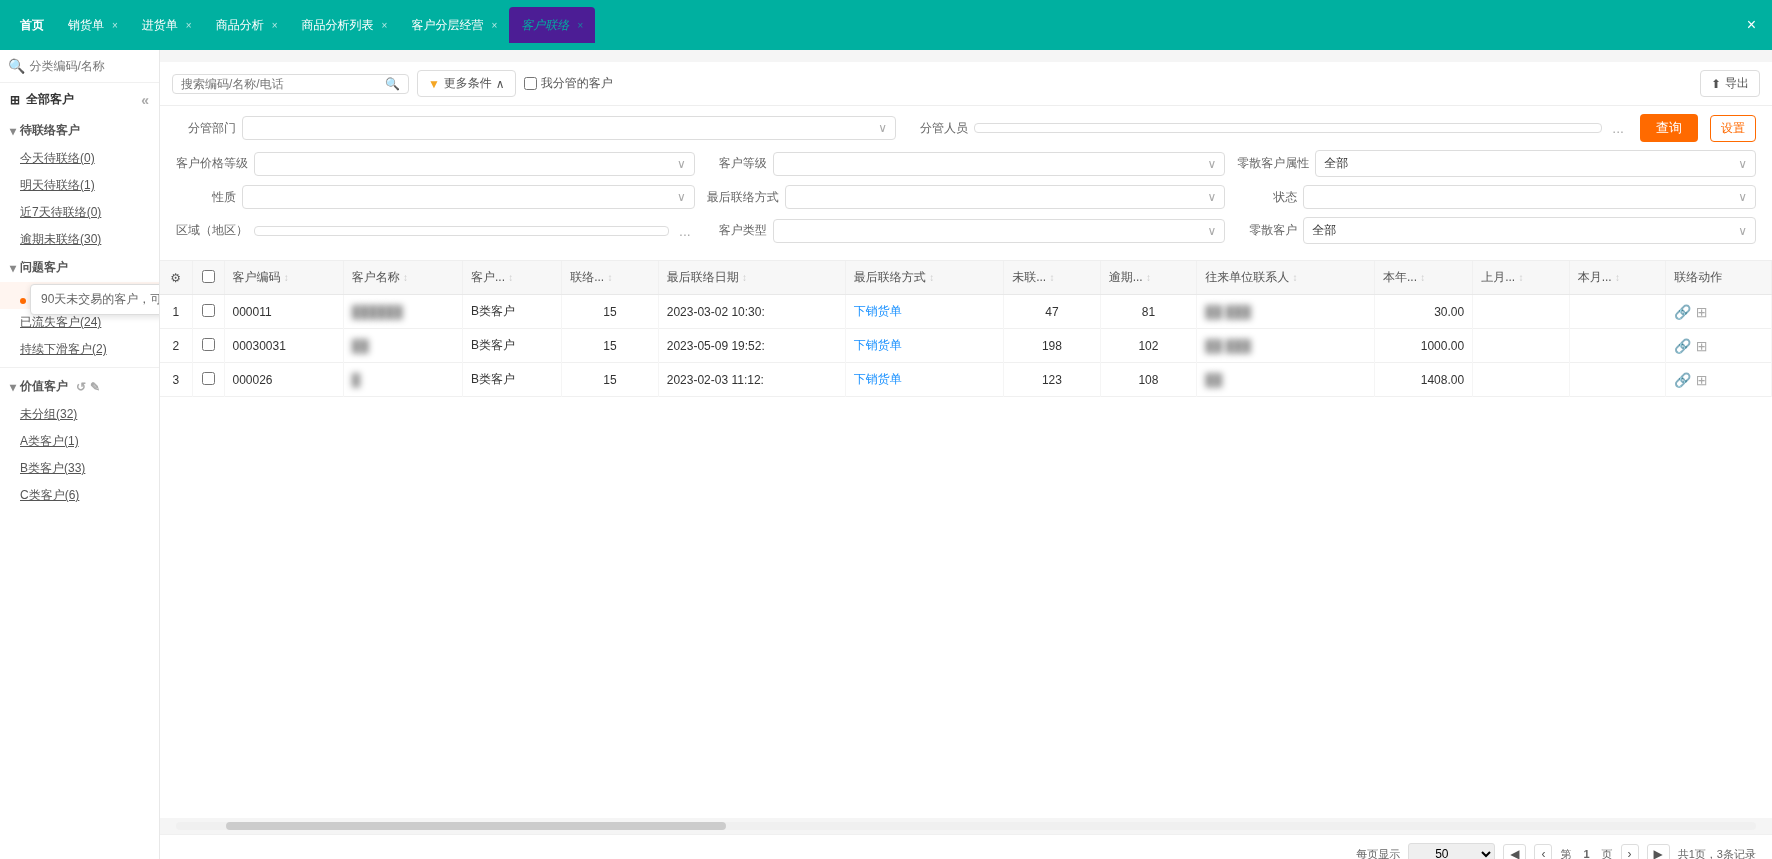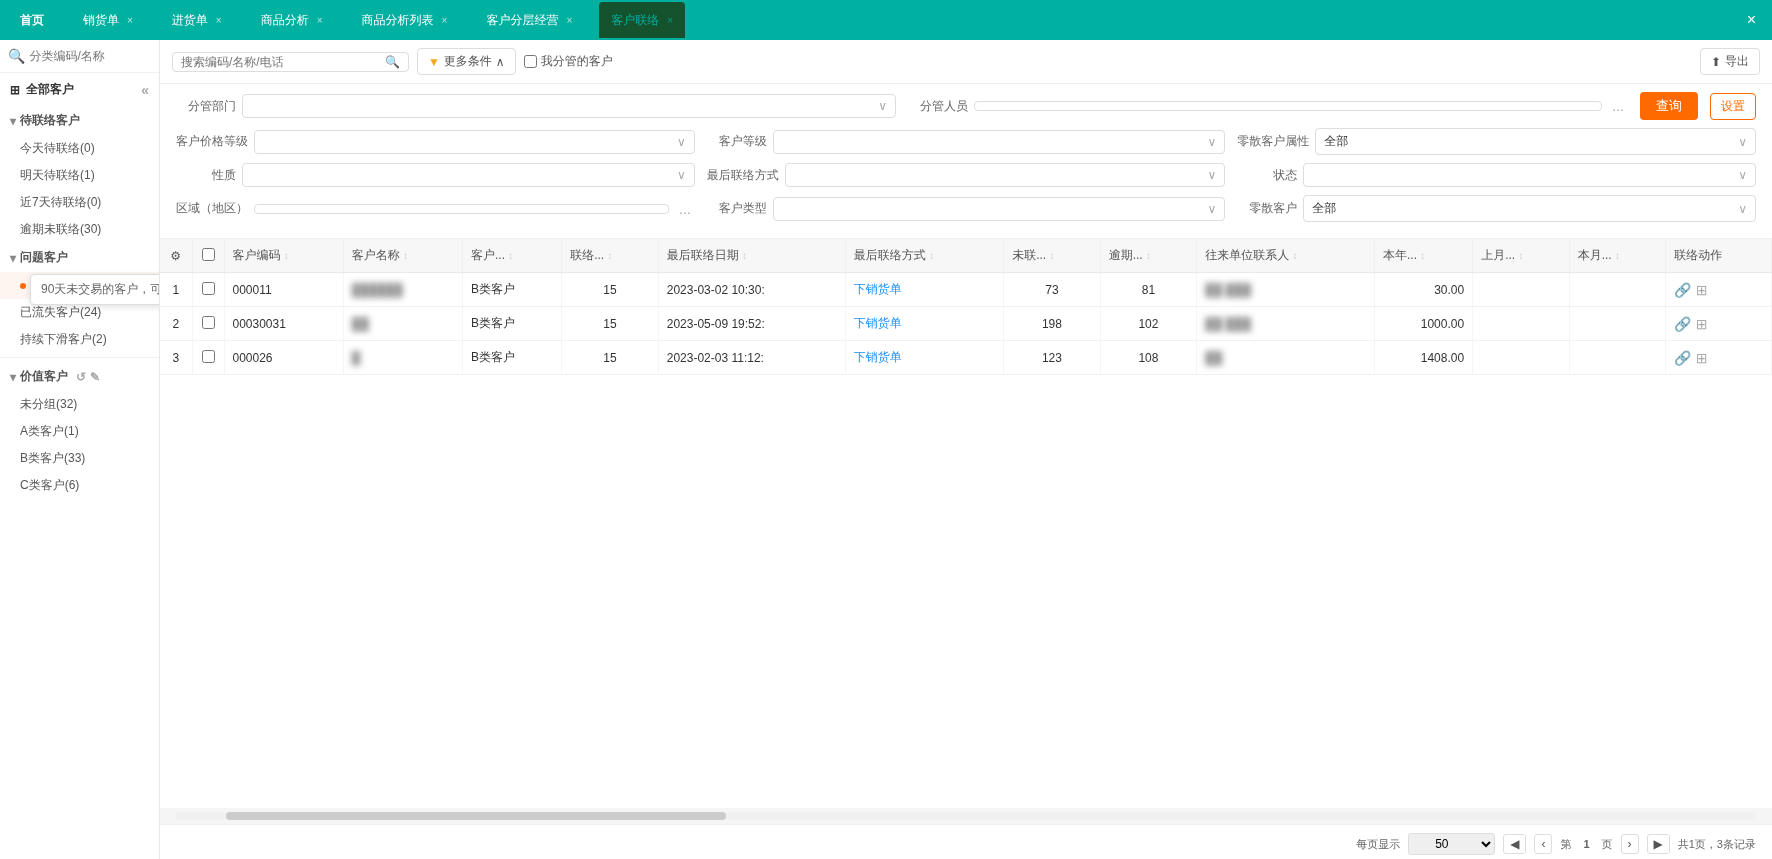--- a/index.html
+++ b/index.html
@@ -3,40 +3,41 @@
   <meta charset="utf-8">
   <style>
     * { box-sizing: border-box; margin: 0; padding: 0; font-family: 'Microsoft YaHei', Arial, sans-serif; font-size: 12px; }
     body { background: #f5f5f5; overflow: hidden; width: 1772px; height: 859px; }
 
     
     .top-nav {
       background: #00b0a0;
       display: flex;
       align-items: center;
-      height: 40px;
+      height: 50px;
       padding: 0 8px;
-      gap: 15px;
+      gap: 0;
     }
     .nav-tab {
       display: flex;
       align-items: center;
       padding: 0 12px;
       height: 36px;
       color: #fff;
       cursor: pointer;
       font-size: 13px;
       gap: 4px;
       white-space: nowrap;
     }
     .nav-tab.home { font-weight: bold; }
     .nav-tab.active {
-      background: #14532d;
+      background: #4c1d95;
       color: #00b0a0;
       border-radius: 4px 4px 0 0;
+      font-style: italic;
     }
     .nav-tab .close-x {
       font-size: 10px;
       color: inherit;
       margin-left: 4px;
       opacity: 0.7;
     }
     .nav-close-btn {
       margin-left: auto;
       color: #fff;
@@ -98,22 +99,23 @@
       font-weight: bold;
       gap: 4px;
       cursor: pointer;
     }
     .sidebar-section-title .arrow { color: #888; }
     .sidebar-item {
       padding: 5px 10px 5px 20px;
       color: #555;
       cursor: pointer;
       display: flex;
-      align-items: center;
+      align-items: flex-end;
       gap: 4px;
+      text-decoration: underline;
     }
     .sidebar-item.active {
       color: #ff6a00;
       font-weight: bold;
       background: #fff5f0;
     }
     .sidebar-item .dot {
       width: 6px; height: 6px;
       border-radius: 50%;
       background: #ff6a00;
@@ -150,20 +152,21 @@
     }
 
     
     .filter-bar {
       display: flex;
       align-items: center;
       padding: 8px 12px;
       background: #fff;
       border-bottom: 1px solid #eee;
       gap: 8px;
+      margin-top: 12px;
     }
     .filter-search-wrap {
       display: flex;
       align-items: center;
       border: 1px solid #ddd;
       border-radius: 4px;
       padding: 2px 8px;
       gap: 4px;
       background: #fff;
     }
@@ -626,21 +629,21 @@
             <td>000011</td>
             <td>
               <span class="blurred">██████</span>
             </td>
             <td>B类客户</td>
             <td class="td-number">15</td>
             <td>2023-03-02 10:30:</td>
             <td>
               <span class="td-link">下销货单</span>
             </td>
-            <td class="td-number">73</td>
+            <td class="td-number">47</td>
             <td class="td-number">81</td>
             <td>
               <span class="blurred">██ ███</span>
             </td>
             <td class="td-amount">30.00</td>
             <td class="td-amount"></td>
             <td class="td-amount"></td>
             <td>
               <div class="action-icons">
                 <span class="action-icon">🔗</span>

